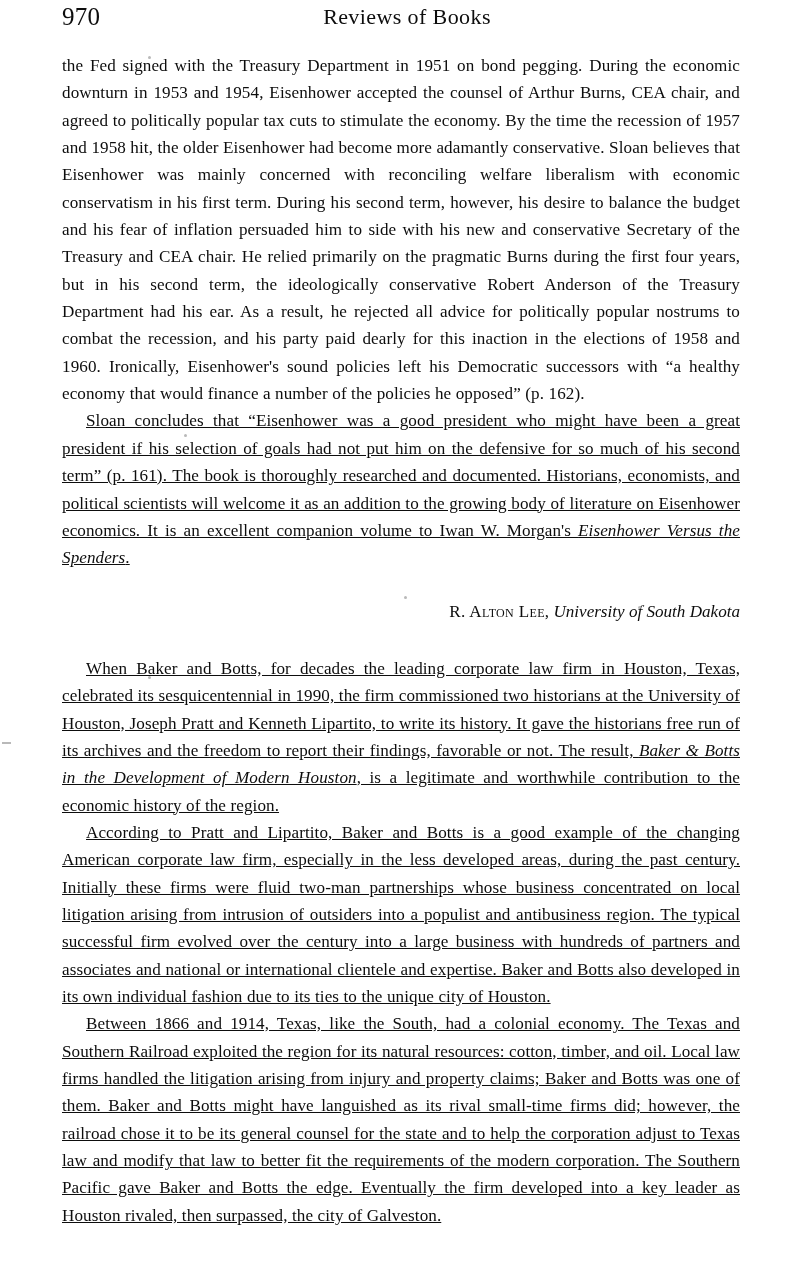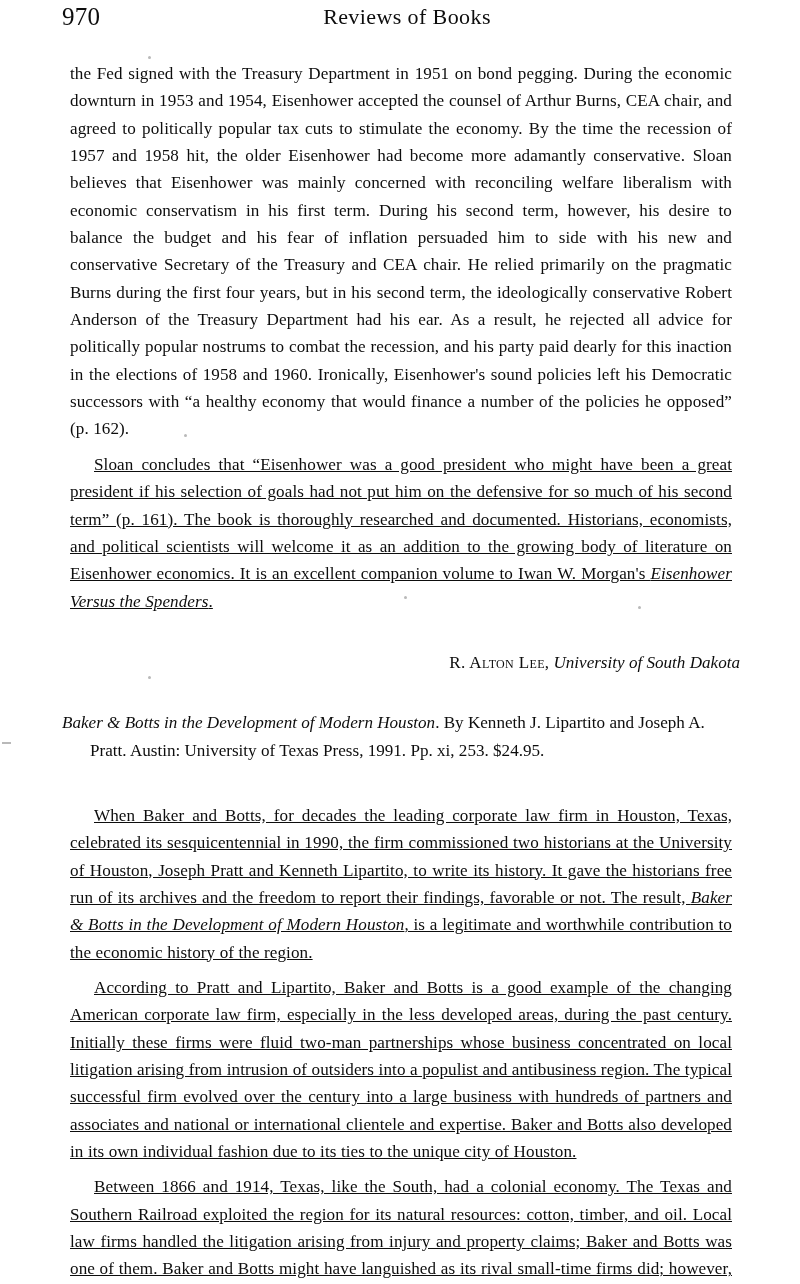--- a/index.html
+++ b/index.html
@@ -52,21 +52,21 @@
     padding-left: 18px;
   }
 
   
   .body-col {
     margin: 0 60px 0 62px;
     width: 678px;
     box-sizing: border-box;
   }
   p.para {
-    margin: 8px;
+    margin: 0;
     text-align: justify;
     text-justify: inter-word;
     font-size: 17.1px;
     line-height: 27.35px;
     letter-spacing: 0.005em;
     word-spacing: 0.004em;
     hyphens: none;
     text-indent: 0;
   }
   p.para.indent {
@@ -136,21 +136,20 @@
   </div>
 
   <div class="body-col">
 
     <p class="para">the Fed signed with the Treasury Department in 1951 on bond pegging. During the economic downturn in 1953 and 1954, Eisenhower accepted the counsel of Arthur Burns, CEA chair, and agreed to politically popular tax cuts to stimulate the economy. By the time the recession of 1957 and 1958 hit, the older Eisenhower had become more adamantly conservative. Sloan believes that Eisenhower was mainly concerned with reconciling welfare liberalism with economic conservatism in his first term. During his second term, however, his desire to balance the budget and his fear of inflation persuaded him to side with his new and conservative Secretary of the Treasury and CEA chair. He relied primarily on the pragmatic Burns during the first four years, but in his second term, the ideologically conservative Robert Anderson of the Treasury Department had his ear. As a result, he rejected all advice for politically popular nostrums to combat the recession, and his party paid dearly for this inaction in the elections of 1958 and 1960. Ironically, Eisenhower's sound policies left his Democratic successors with “a healthy economy that would finance a number of the policies he opposed” (p. 162).</p>
 
     <p class="para indent"><span>Sloan concludes that “Eisenhower was a good president who might have been a great president if his selection of goals had not put him on the defensive for so much of his second term” (p. 161). The book is thoroughly researched and documented. Historians, economists, and political scientists will welcome it as an addition to the growing body of literature on Eisenhower economics. It is an excellent companion volume to Iwan W. Morgan's </span><span class="ital">Eisenhower Versus the Spenders</span><span>.</span></p>
 
     <p class="signature"><span class="smallcaps">R. Alton Lee</span><span>, </span><span class="affil">University of South Dakota</span></p>
 
-    <p class="citation"><span class="booktitle hang">Baker &amp; Botts in the Development of Modern Houston</span><span>. By Kenneth J. Lipartito and Joseph A. Pratt. Austin: University of Texas Press, 1991. Pp. xi, 253. $24.95.</span></p>
 
     <div class="gap-after-citation"></div>
 
     <p class="para indent"><span>When Baker and Botts, for decades the leading corporate law firm in Houston, Texas, celebrated its sesquicentennial in 1990, the firm commissioned two historians at the University of Houston, Joseph Pratt and Kenneth Lipartito, to write its history. It gave the historians free run of its archives and the freedom to report their findings, favorable or not. The result, </span><span class="ital">Baker &amp; Botts in the Development of Modern Houston</span><span>, is a legitimate and worthwhile contribution to the economic history of the region.</span></p>
 
     <p class="para indent">According to Pratt and Lipartito, Baker and Botts is a good example of the changing American corporate law firm, especially in the less developed areas, during the past century. Initially these firms were fluid two-man partnerships whose business concentrated on local litigation arising from intrusion of outsiders into a populist and antibusiness region. The typical successful firm evolved over the century into a large business with hundreds of partners and associates and national or international clientele and expertise. Baker and Botts also developed in its own individual fashion due to its ties to the unique city of Houston.</p>
 
     <p class="para indent">Between 1866 and 1914, Texas, like the South, had a colonial economy. The Texas and Southern Railroad exploited the region for its natural resources: cotton, timber, and oil. Local law firms handled the litigation arising from injury and property claims; Baker and Botts was one of them. Baker and Botts might have languished as its rival small-time firms did; however, the railroad chose it to be its general counsel for the state and to help the corporation adjust to Texas law and modify that law to better fit the requirements of the modern corporation. The Southern Pacific gave Baker and Botts the edge. Eventually the firm developed into a key leader as Houston rivaled, then surpassed, the city of Galveston.</p>
 
   </div>

